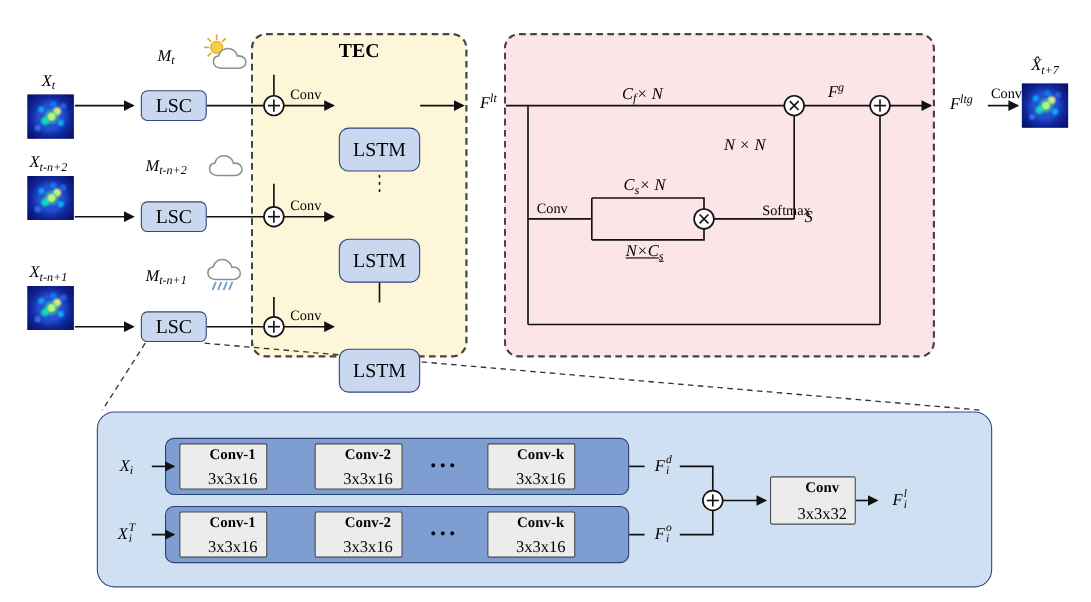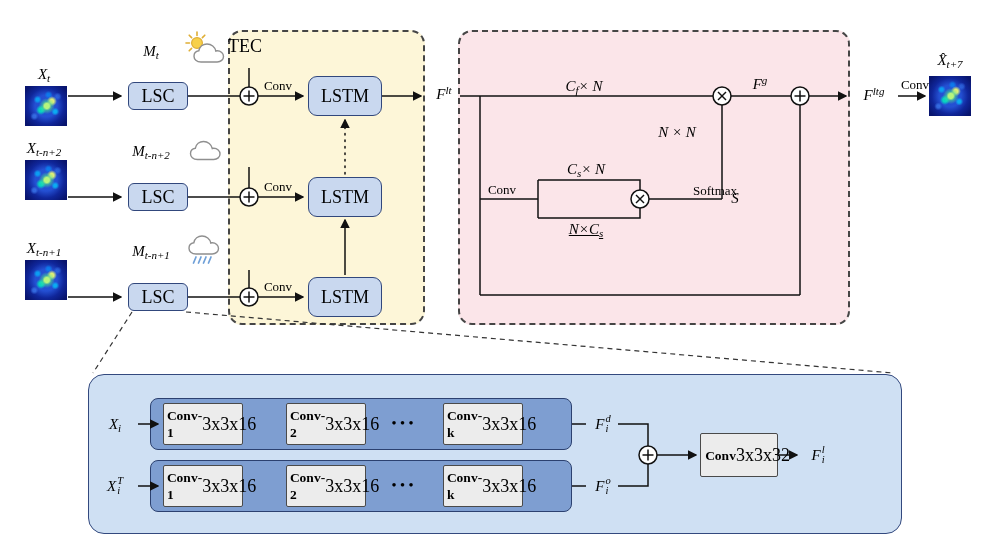--- a/index.html
+++ b/index.html
@@ -1,54 +1,54 @@
 <!DOCTYPE html>
 <html><head>
 <meta charset="utf-8">
 <style>
   html,body{margin:0;padding:0;background:#fff;}
   #fig{position:relative;width:992px;height:547px;background:#fff;color:#000;
        font-family:"Liberation Serif",serif;overflow:hidden;}
   #fig svg.layer{position:absolute;left:0;top:0;z-index:1;}
   .region{position:absolute;z-index:0;border:2px dashed #454545;border-radius:14px;box-sizing:border-box;}
-  .region-title{position:absolute;z-index:2;font-weight:normal;font-size:18px;text-align:left;}
+  .region-title{position:absolute;z-index:2;font-weight:bold;font-size:18px;text-align:center;}
   .lbl{position:absolute;z-index:2;display:flex;align-items:center;justify-content:center;
        font-size:15px;white-space:nowrap;}
   .small{font-size:13px;}
   .math{font-style:italic;}
   .lbl sub{font-size:11px;font-style:italic;transform:translateY(4px);}
   .lbl sup{font-size:11px;font-style:italic;transform:translateY(-4px);}
   .supsub{display:inline-flex;flex-direction:column;align-items:flex-start;
           font-size:10.5px;line-height:1.0;margin-left:1px;font-style:italic;}
   .box{position:absolute;z-index:2;box-sizing:border-box;background:#c9d8ef;
        border:1.6px solid #31477c;border-radius:6px;display:flex;align-items:center;
        justify-content:center;font-size:18px;}
-  .lstm{border-radius:9px;}
+  .lstm{border-radius:9px;margin-top:40px;}
   .heatmap{position:absolute;z-index:2;width:42px;height:40px;background-color:#0b1566;
     background-image:
       radial-gradient(circle at 52% 50%, rgba(190,255,120,.95) 0 2.5px, rgba(80,230,140,.55) 4.5px, transparent 8px),
       radial-gradient(circle at 64% 38%, rgba(240,255,110,.9) 0 2px, transparent 5px),
       radial-gradient(circle at 38% 60%, rgba(0,235,190,.85) 0 2px, transparent 5px),
       radial-gradient(circle at 30% 34%, rgba(0,190,255,.7) 0 1.5px, transparent 4px),
       radial-gradient(circle at 72% 64%, rgba(0,210,255,.7) 0 1.5px, transparent 4px),
       radial-gradient(circle at 56% 22%, rgba(0,150,255,.6) 0 1.5px, transparent 4px),
       radial-gradient(circle at 22% 76%, rgba(70,140,255,.6) 0 1.5px, transparent 4px),
       radial-gradient(circle at 78% 26%, rgba(60,130,250,.5) 0 1.5px, transparent 4px),
       radial-gradient(circle at 50% 50%, rgba(40,90,230,.85) 0 11px, rgba(16,40,160,.9) 18px, rgba(8,20,110,.95) 26px);}
   .icon{position:absolute;z-index:2;}
   .icon svg{width:100%;height:100%;display:block;}
   .detailbox{position:absolute;z-index:0;background:#cfe0f3;border:1.6px solid #33497e;
              border-radius:16px;box-sizing:border-box;}
   .innerrow{position:absolute;z-index:1;background:#7e9ed1;border:1.6px solid #2c4170;
             border-radius:8px;box-sizing:border-box;}
   .convbox{position:absolute;z-index:2;box-sizing:border-box;background:#ececec;
-           border:1.3px solid #4a4a4a;border-radius:2px;display:flex;flex-direction:row;
-           align-items:center;justify-content:center;padding-left:17px;}
+           border:1.3px solid #4a4a4a;border-radius:2px;display:flex;flex-direction:column;
+           align-items:center;justify-content:space-between;padding-left:17px;}
   .convbox .cname{font-weight:bold;font-size:13.5px;line-height:17px;}
-  .convbox .csize{font-size:18px;line-height:15px;}
+  .convbox .csize{font-size:15px;line-height:15px;}
   .dots{font-weight:bold;font-size:13px;letter-spacing:4px;}
 </style>
 </head>
 <body>
 
 <div id="fig">
 
   <div class="region" style="left: 228px; top: 30px; width: 197px; height: 295px; background-color: rgb(253, 246, 216);"></div>
   <div class="region" style="left: 458px; top: 30px; width: 392px; height: 295px; background-color: rgb(251, 229, 233);"></div>
   <div class="detailbox" style="left: 88px; top: 374px; width: 814px; height: 160px; background-color: rgb(207, 224, 243);"></div>

